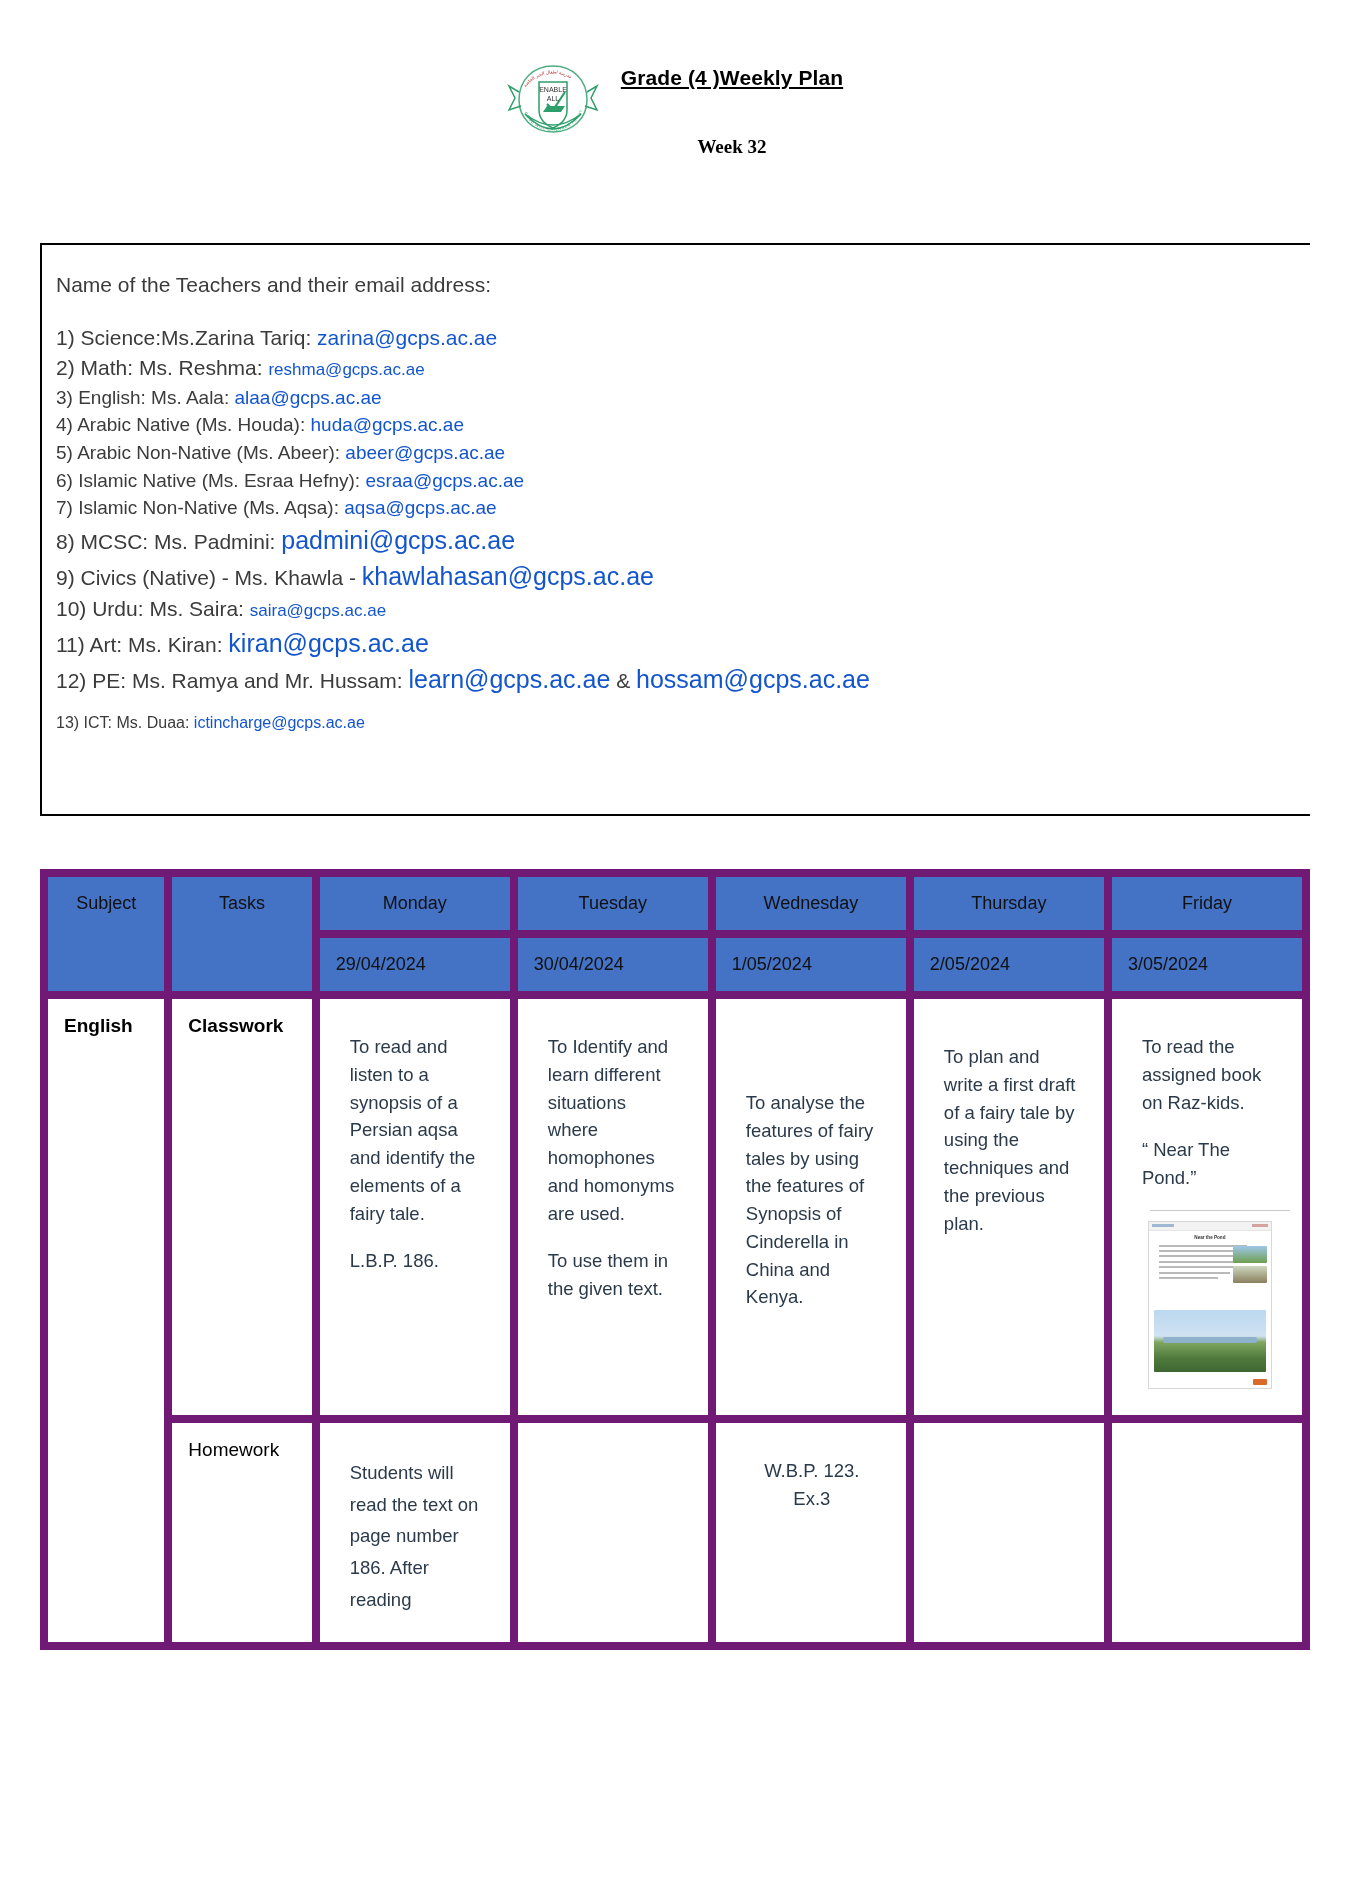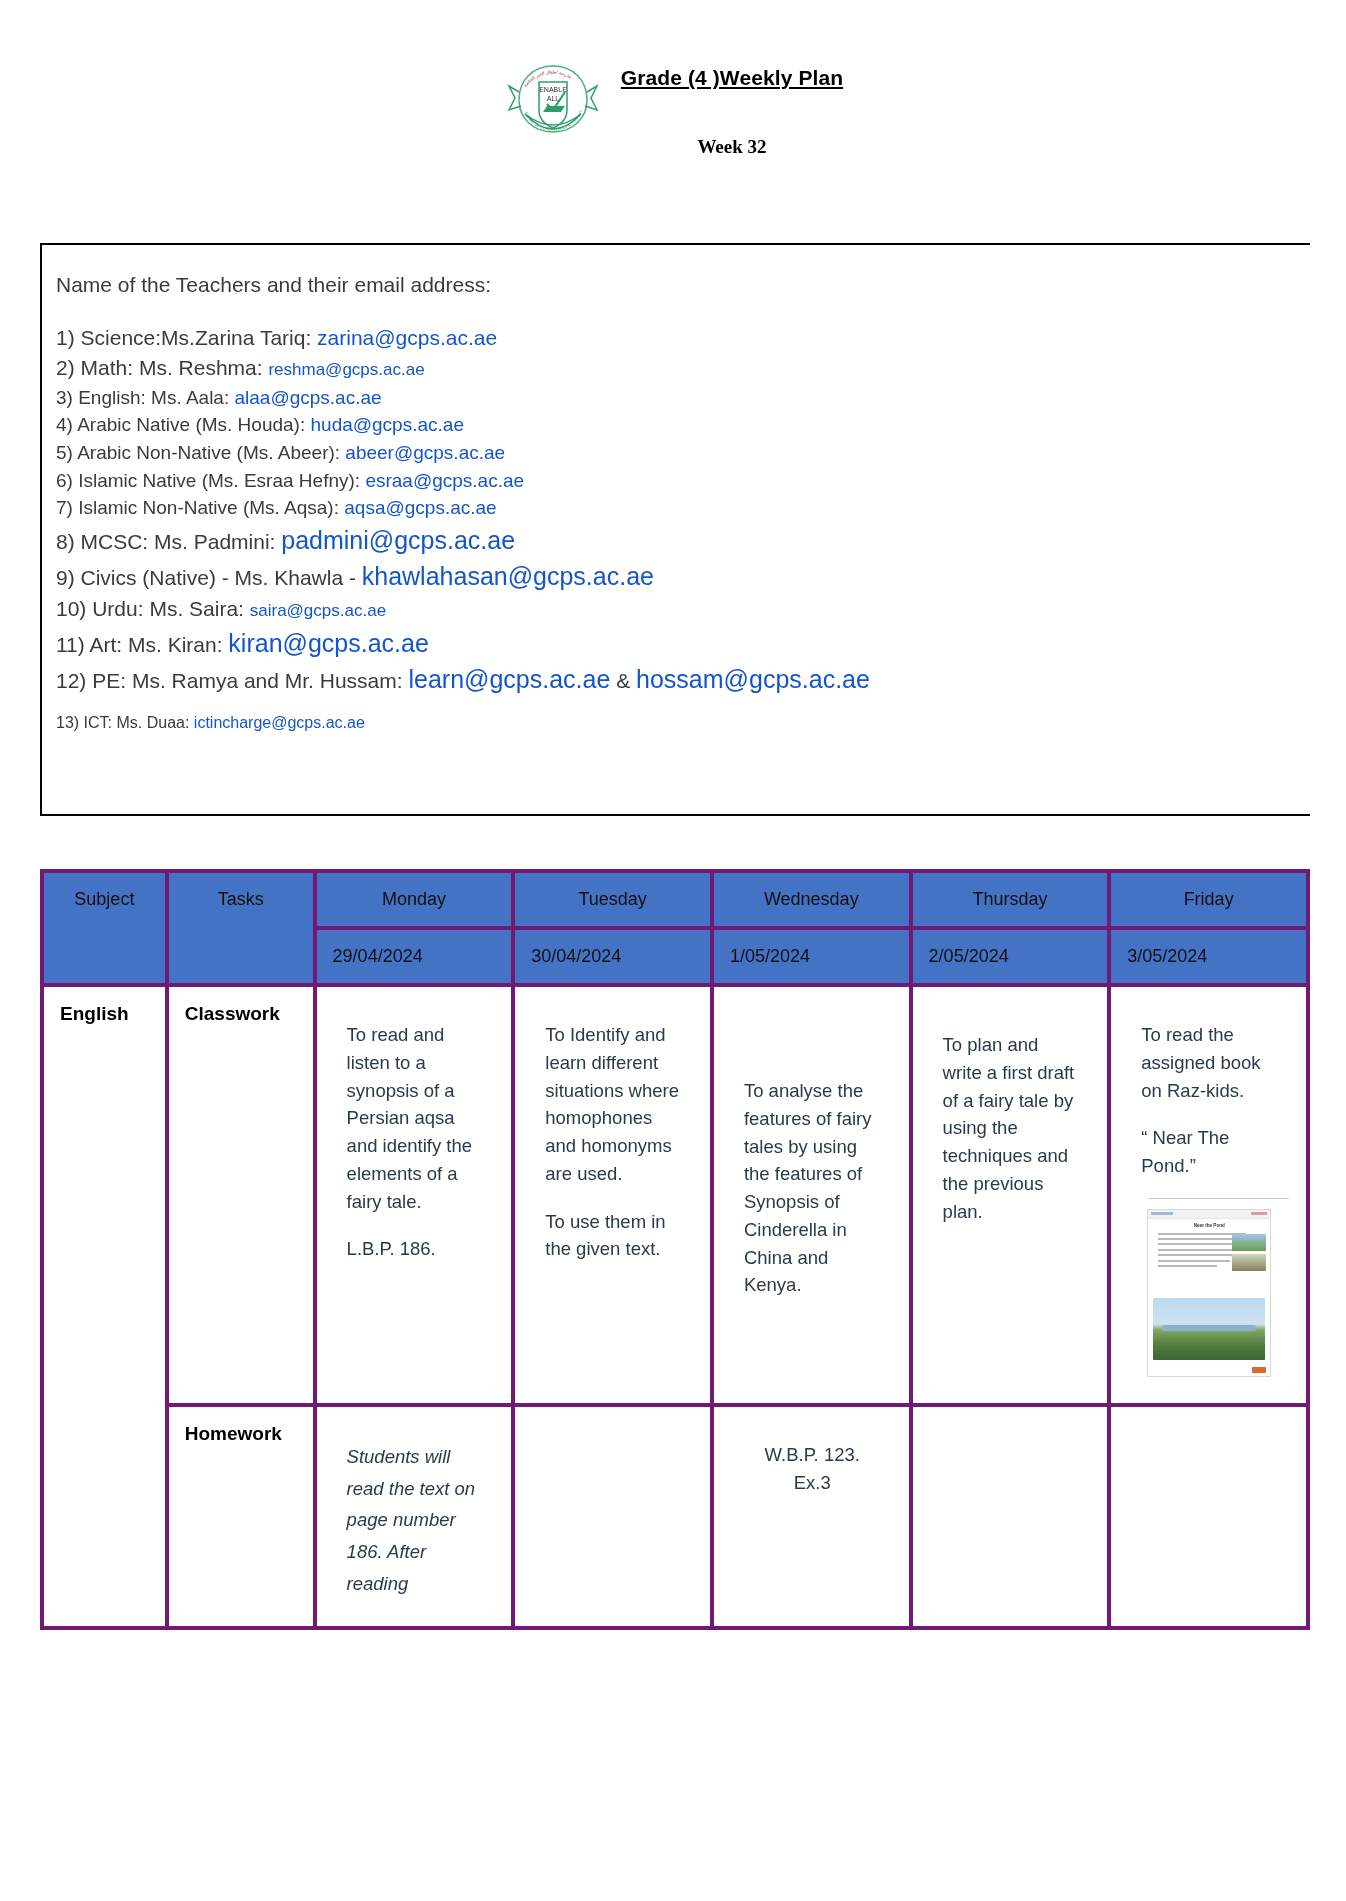--- a/index.html
+++ b/index.html
@@ -79,21 +79,21 @@
   .mix-lg-lnk .lnk { font-size: 25px; }
 
   
   .sched-wrap { position: absolute; left: 40px; top: 869px; width: 1270px; }
   table.sched {
     border-collapse: collapse;
     width: 1270px;
     table-layout: fixed;
   }
   table.sched th, table.sched td {
-    border: 4px solid #701a75;
+    border: 8px solid #701a75;
     vertical-align: top;
     padding: 16px;
   }
   .hd {
     background: #4472C4;
     text-align: center;
     font-weight: normal;
     font-size: 18px;
     color: #111;
     height: 52px;
@@ -117,32 +117,32 @@
     font-weight: bold;
     font-size: 19px;
     padding: 18px 0 0 8px;
     text-align: left;
   }
   .task-cell {
     font-weight: bold;
     font-size: 19px;
     padding: 18px 0 0 14px;
   }
-  .task-cell.hw { font-weight: bold; }
+  .task-cell.hw { font-weight: normal; }
   .body-txt {
     font-size: 18.5px;
     line-height: 1.5;
     color: #2b3a4a;
   }
   .body-txt p { margin: 0; }
   .body-txt p + p { margin-top: 20px; }
   .mid-align { padding-top: 74px; }
   .thu-align { padding-top: 28px; }
 
-  .hw-row td.cw-mon .body-txt { line-height: 1.72; font-style: italic; }
+  .hw-row td.cw-mon .body-txt { line-height: 1.72; }
 
   
   .thumb-wrap { margin-top: 18px; padding-left: 6px; }
   .thumb-rule {
     width: 140px; height: 1px; background: #c9c9c9; margin: 0 0 10px 2px;
   }
   .thumb {
     width: 124px; height: 168px;
     border: 1px solid #d8d8d8;
     background: #fff;

